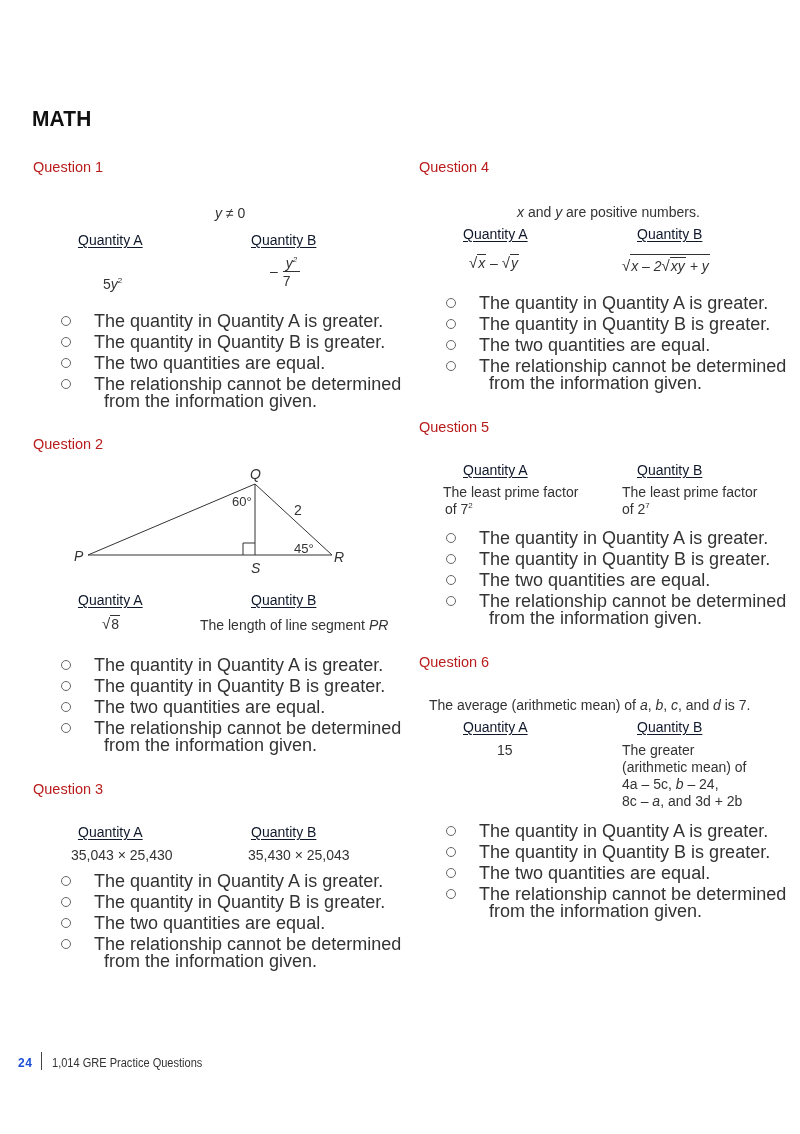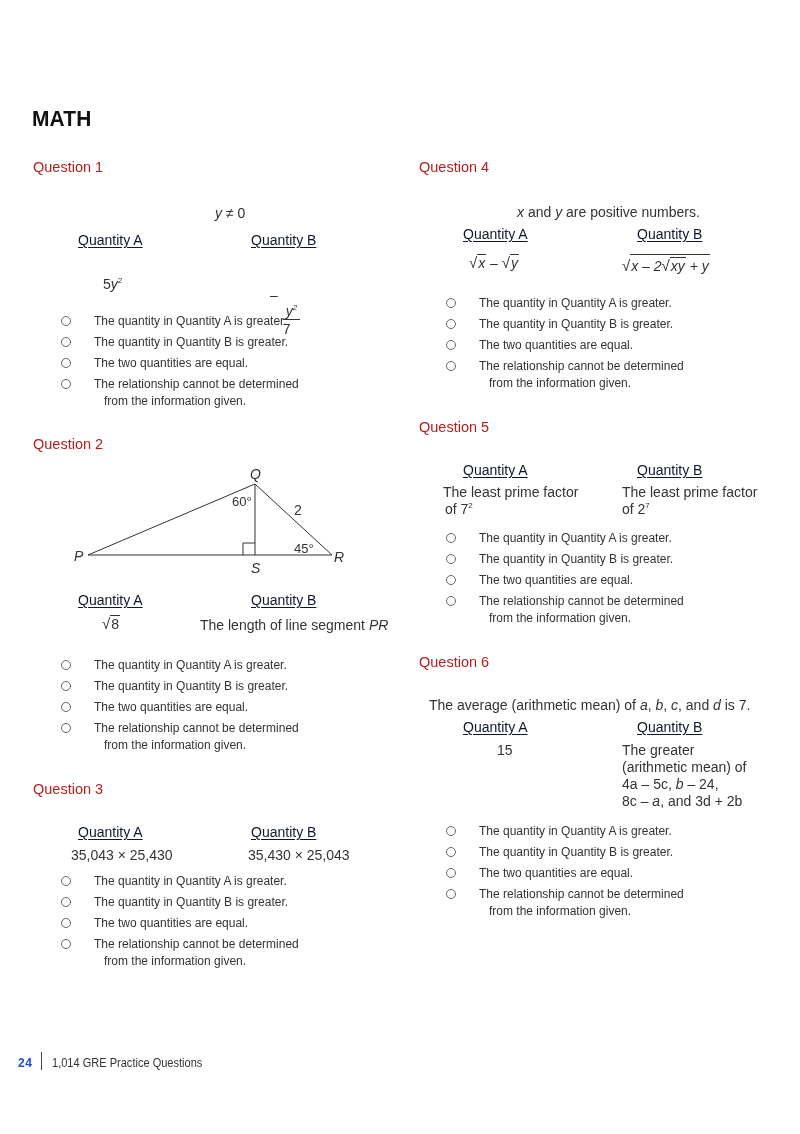--- a/index.html
+++ b/index.html
@@ -11,29 +11,29 @@
   .abs { position: absolute; }
   .section-title {
     left: 32px; top: 106px; font-size: 22px; font-weight: bold; color: #111;
     letter-spacing: 0.2px; transform: scaleX(0.95); transform-origin: left;
   }
   .qlabel { font-size: 14.5px; color: #b91c1c; }
   .qty-head { font-size: 14px; text-decoration: underline; text-underline-offset: 2px; color: #0f172a; }
   .txt { font-size: 14px; color: #333; line-height: 17px; }
   .it { font-style: italic; }
   sup { font-size: 8px; vertical-align: 6px; line-height: 0; }
-  .choices { font-size: 12px; color: #333; }
+  .choices { font-size: 18px; color: #333; }
   .choice { position: absolute; left: 0; white-space: nowrap; }
   .radio {
     position: absolute; left: 0; top: 3px; width: 10px; height: 10px;
     border: 1px solid #666; border-radius: 50%; box-sizing: border-box; background: #fff;
   }
   .choice-text { position: absolute; left: 33px; top: 0; line-height: 17px; }
   .choice-cont { display: block; padding-left: 10px; }
-  .frac { display: inline-block; text-align: left; vertical-align: middle; font-size: 14px; margin-top: 48px; }
+  .frac { display: inline-block; text-align: left; vertical-align: middle; font-size: 14px; }
   .frac .num { display: block; border-bottom: 1px solid #333; padding: 0 3px; font-style: italic; line-height: 16px; }
   .frac .den { display: block; line-height: 18px; }
   .sqrt { display: inline-block; position: relative; }
   .sqrt .rad { border-top: 1px solid #333; padding: 0 1px; display: inline-block; line-height: 16px; }
   .sqrt .sym { font-size: 15px; }
   .footer-num { left: 18px; top: 1056px; font-size: 12px; font-weight: bold; color: #1d4ed8; letter-spacing: 0.5px; }
   .footer-bar { left: 41px; top: 1052px; width: 1px; height: 18px; background: #444; }
   .footer-text { left: 52px; top: 1056px; font-size: 12px; color: #333; transform: scaleX(0.92); transform-origin: left; }
 </style>
 </head>

